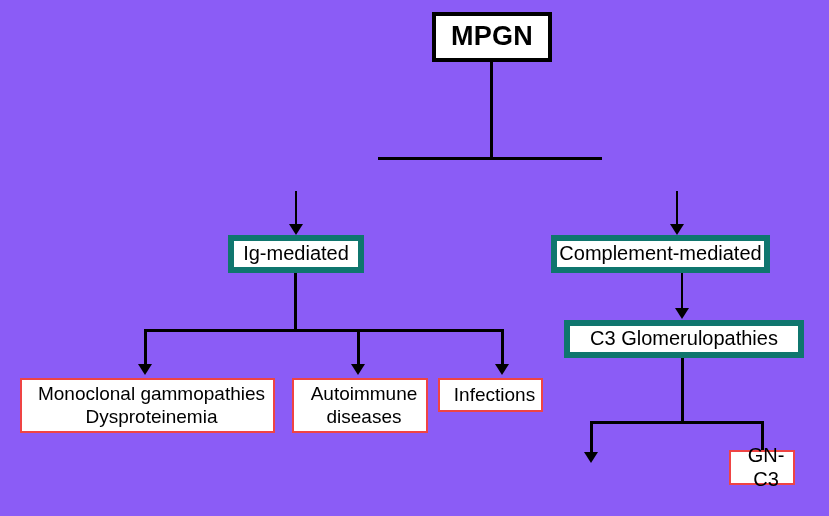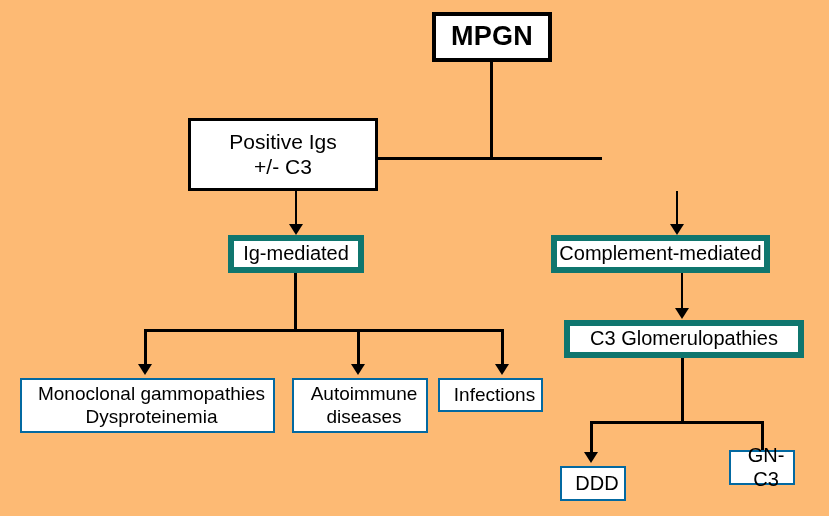--- a/index.html
+++ b/index.html
@@ -5,21 +5,21 @@
 <style>
   html, body {
     margin: 0;
     padding: 0;
     background: #ffffff;
   }
   #canvas {
     position: relative;
     width: 829px;
     height: 516px;
-    background: #fdba74;
+    background: #8b5cf6;
     font-family: "Liberation Sans", sans-serif;
     overflow: hidden;
   }
   .node {
     position: absolute;
     box-sizing: border-box;
     display: flex;
     align-items: center;
     justify-content: center;
     text-align: center;
@@ -41,21 +41,21 @@
     border: 3px solid #000000;
     font-size: 21px;
   }
   
   .node.mid {
     border: 6px solid #0f766e;
     font-size: 20px;
   }
   
   .node.leaf {
-    border: 2px solid #0369a1;
+    border: 2px solid #ef4444;
     font-size: 19px;
     padding-left: 8px;
   }
   .node.leaf.terminal {
     font-size: 20px;
   }
   
   .edge {
     position: absolute;
     background: #000000;
@@ -74,39 +74,36 @@
     z-index: 2;
   }
 </style>
 </head>
 <body>
 
 <div id="canvas">
 
   <div class="node root" style="left:432px; top:12px; width:120px; height:50px;">MPGN</div>
 
-  <div class="node primary" style="left:188px; top:118px; width:190px; height:73px;">Positive Igs
-+/- C3</div>
 
 
   <div class="node mid" style="left:228px; top:235px; width:136px; height:38px;">Ig-mediated</div>
 
   <div class="node mid" style="left:551px; top:235px; width:219px; height:38px;">Complement-mediated</div>
 
   <div class="node mid" style="left:564px; top:320px; width:240px; height:38px;text-align:center;">C3 Glomerulopathies</div>
 
   <div class="node leaf" style="left:20px; top:378px; width:255px; height:55px;">Monoclonal gammopathies
 Dysproteinemia</div>
 
   <div class="node leaf" style="left:292px; top:378px; width:136px; height:55px;">Autoimmune
 diseases</div>
 
   <div class="node leaf" style="left:438px; top:378px; width:105px; height:34px;">Infections</div>
 
-  <div class="node leaf terminal" style="left:560px; top:466px; width:66px; height:35px;">DDD</div>
 
   <div class="node leaf terminal" style="left:729px; top:450px; width:66px; height:35px;">GN-C3</div>
 
   <div class="edge v" style="left:490px; top:62px; height:98px;"></div>
 
   <div class="edge h" style="left:378px; top:157px; width:224px;"></div>
 
   <div class="edge thin v" style="left:295px; top:191px; height:34px;"></div>
   <div class="arrowhead" style="left:289px; top:224px;"></div>
 

